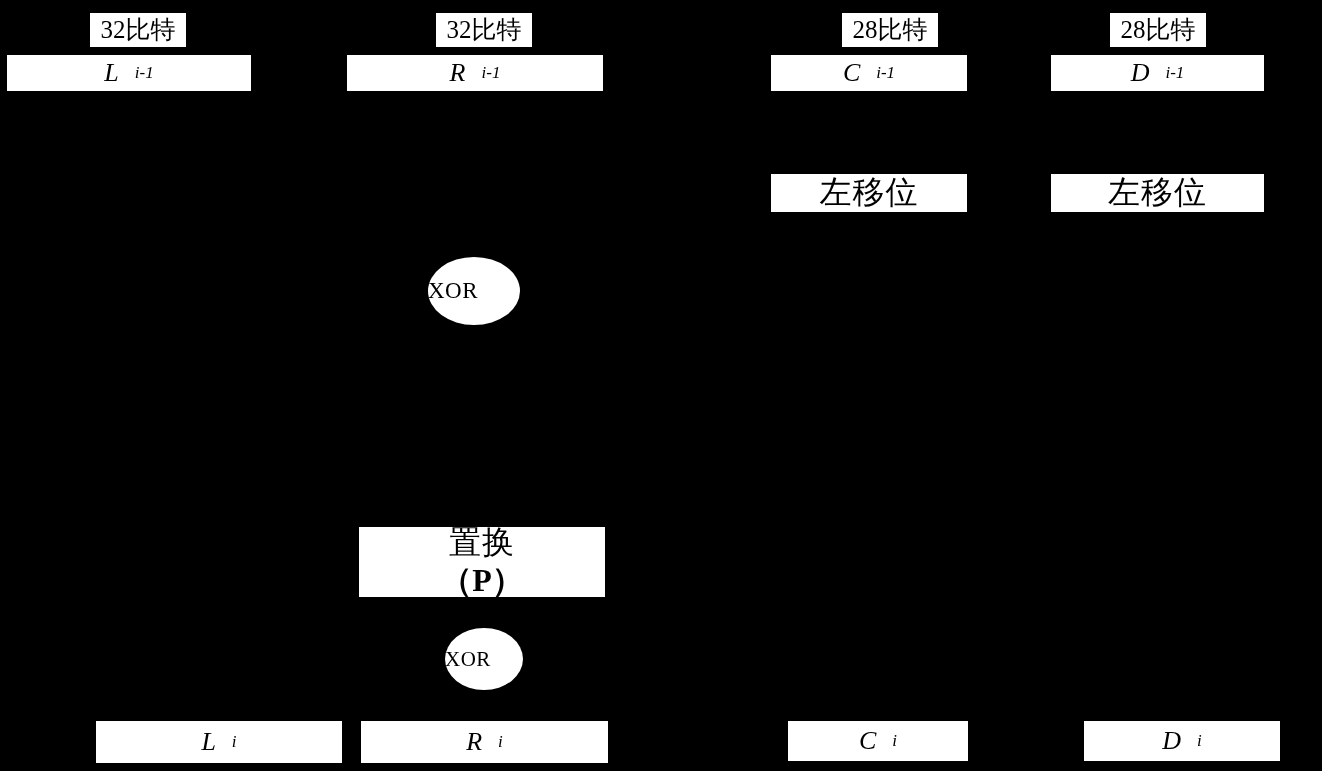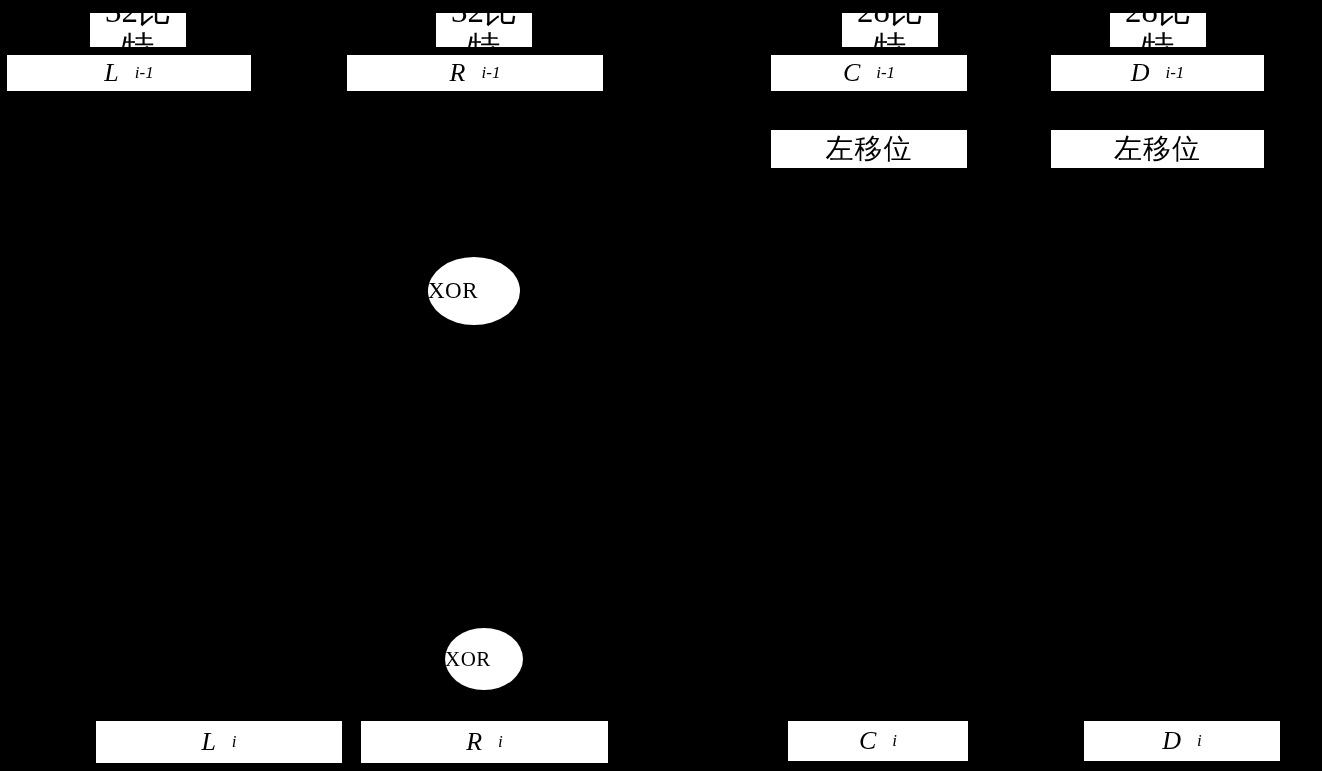--- a/index.html
+++ b/index.html
@@ -23,38 +23,39 @@
     display: flex;
     align-items: center;
     justify-content: center;
     text-align: center;
     box-sizing: border-box;
     line-height: 1.12;
     white-space: pre-line;
   }
   
   .chip {
-    font-size: 33px;
+    font-size: 25px;
     letter-spacing: 0px;
   }
   
   .reg {
     font-size: 26px;
     font-style: italic;
   }
   .reg .sub {
     font-size: 17px;
     font-style: italic;
     vertical-align: -0.28em;
     margin-left: 16px;
   }
   
   .op {
-    font-size: 28px;
+    font-size: 32px;
     letter-spacing: 1px;
+    margin-top: 44px;
   }
   .op.two-line {
     flex-direction: column;
     line-height: 1.18;
   }
   .op .pline {
     font-weight: bold;
     font-style: normal;
     letter-spacing: 0px;
   }
@@ -106,20 +107,24 @@
   </div>
 
   <div class="node op" style="left:771px; top:130px; width:196px; height:38px;">左移位</div>
 
   <div class="node op" style="left:1051px; top:130px; width:213px; height:38px;">左移位</div>
 
   <div class="xor" style="left:428px; top:257px; width:92px; height:68px;">
     <span class="xor-label">XOR</span>
   </div>
 
+  <div class="node op two-line" style="left:359px; top:483px; width:246px; height:70px;">
+    <span>置换</span>
+    <span class="pline">（P）</span>
+  </div>
 
   <div class="xor small" style="left:445px; top:628px; width:78px; height:62px;">
     <span class="xor-label">XOR</span>
   </div>
 
   <div class="node reg" style="left:96px; top:721px; width:246px; height:42px;">
     <span>L</span><span class="sub">i</span>
   </div>
 
   <div class="node reg" style="left:361px; top:721px; width:247px; height:42px;">

